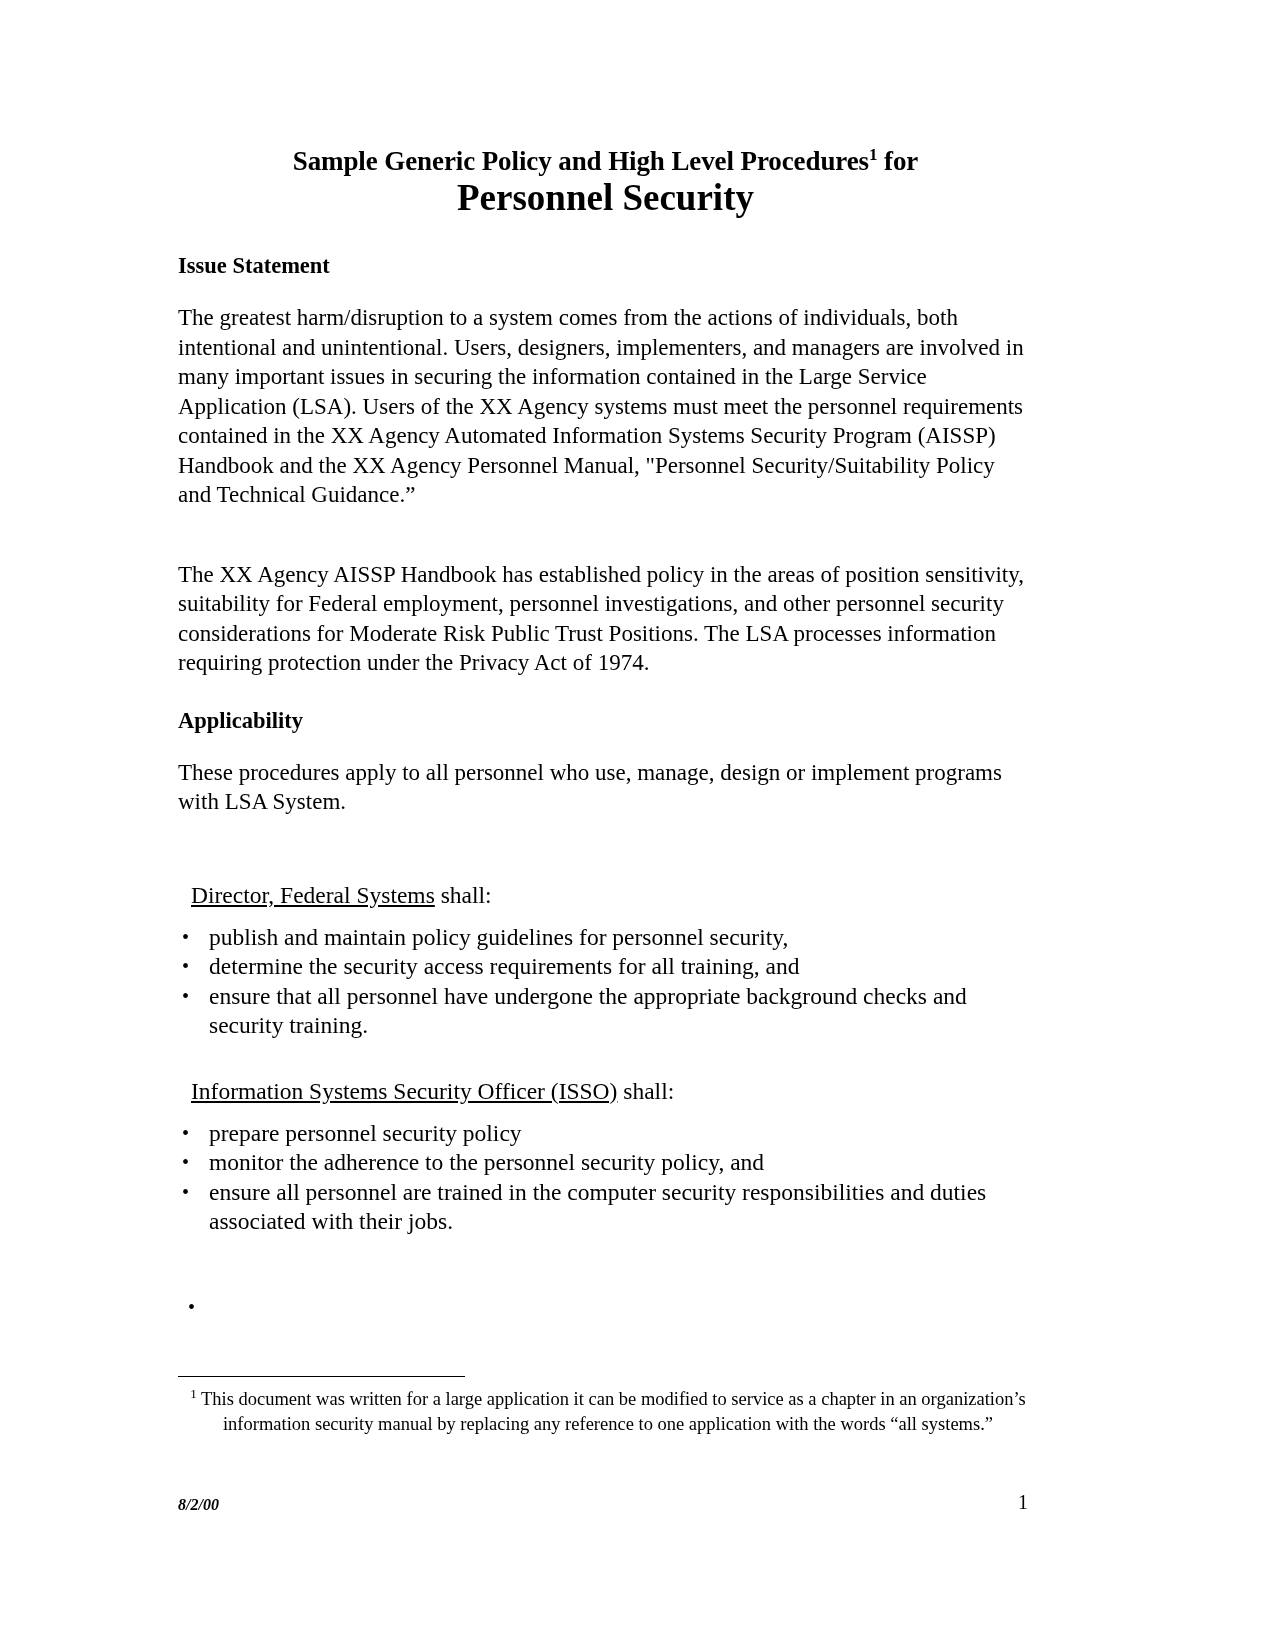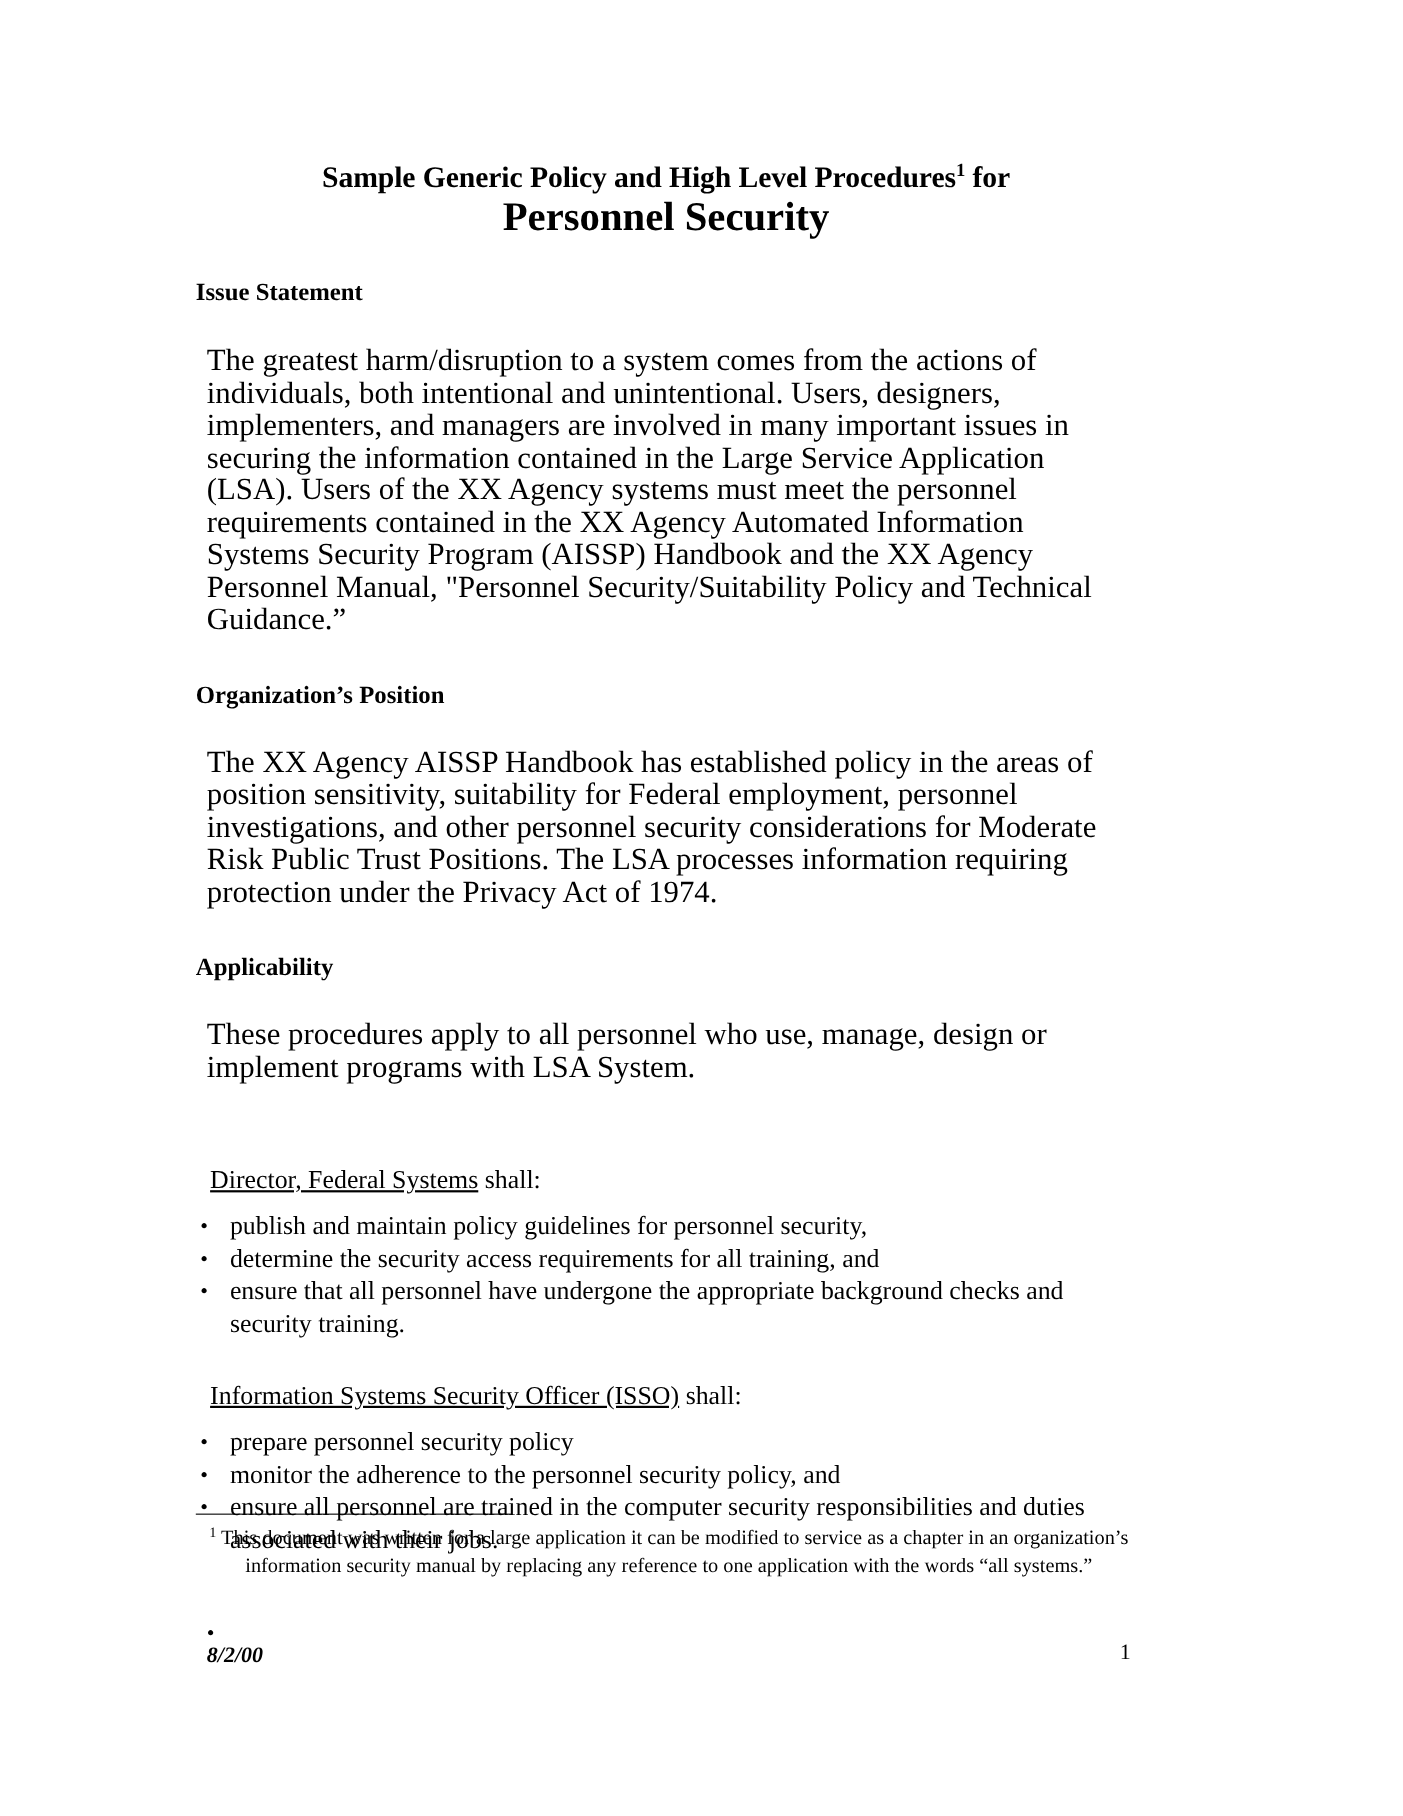--- a/index.html
+++ b/index.html
@@ -60,23 +60,23 @@
     margin: 0;
     line-height: 30px;
   }
   .gap-lg { height: 34px; }
   .gap-md { height: 28px; }
   .gap-sm { height: 22px; }
   .gap-xxl { height: 56px; }
 
   
   p.body-text {
-    font-size: 28px;
+    font-size: 23px;
     line-height: 29.5px;
-    margin: 10px;
+    margin: 0;
     text-align: left;
   }
 
   
   .role-heading {
     font-size: 23.5px;
     line-height: 30px;
     margin: 13px;
   }
   .role-heading .underlined {
@@ -128,23 +128,23 @@
   }
   .footnote-text sup.fn-num {
     font-size: 13px;
     vertical-align: super;
     line-height: 0;
   }
 
   
   .footer-date {
     position: absolute;
-    left: 188px;
+    left: 178px;
     top: 1490px;
-    font-size: 20px;
+    font-size: 16px;
     font-weight: bold;
     font-style: italic;
     line-height: 30px;
   }
   .footer-page-number {
     position: absolute;
     left: 1018px;
     top: 1489px;
     font-size: 20px;
     line-height: 26px;
@@ -163,21 +163,20 @@
     </div>
 
     <div class="gap-lg"></div>
 
     <h2 class="section-heading">Issue Statement</h2>
     <div class="gap-sm"></div>
     <p class="body-text">The greatest harm/disruption to a system comes from the actions of individuals, both intentional and unintentional. Users, designers, implementers, and managers are involved in many important issues in securing the information contained in the Large Service Application (LSA). Users of the XX Agency systems must meet the personnel requirements contained in the XX Agency Automated Information Systems Security Program (AISSP) Handbook and the XX Agency Personnel Manual, "Personnel Security/Suitability Policy and Technical Guidance.”</p>
 
     <div class="gap-md"></div>
 
-    <h2 class="section-heading">Organization’s Position</h2>
     <div class="gap-sm"></div>
     <p class="body-text">The XX Agency AISSP Handbook has established policy in the areas of position sensitivity, suitability for Federal employment, personnel investigations, and other personnel security considerations for Moderate Risk Public Trust Positions. The LSA processes information requiring protection under the Privacy Act of 1974.</p>
 
     <div class="gap-md"></div>
 
     <h2 class="section-heading">Applicability</h2>
     <div class="gap-sm"></div>
     <p class="body-text">These procedures apply to all personnel who use, manage, design or implement programs with LSA System.</p>
 
     <div class="gap-md"></div>

